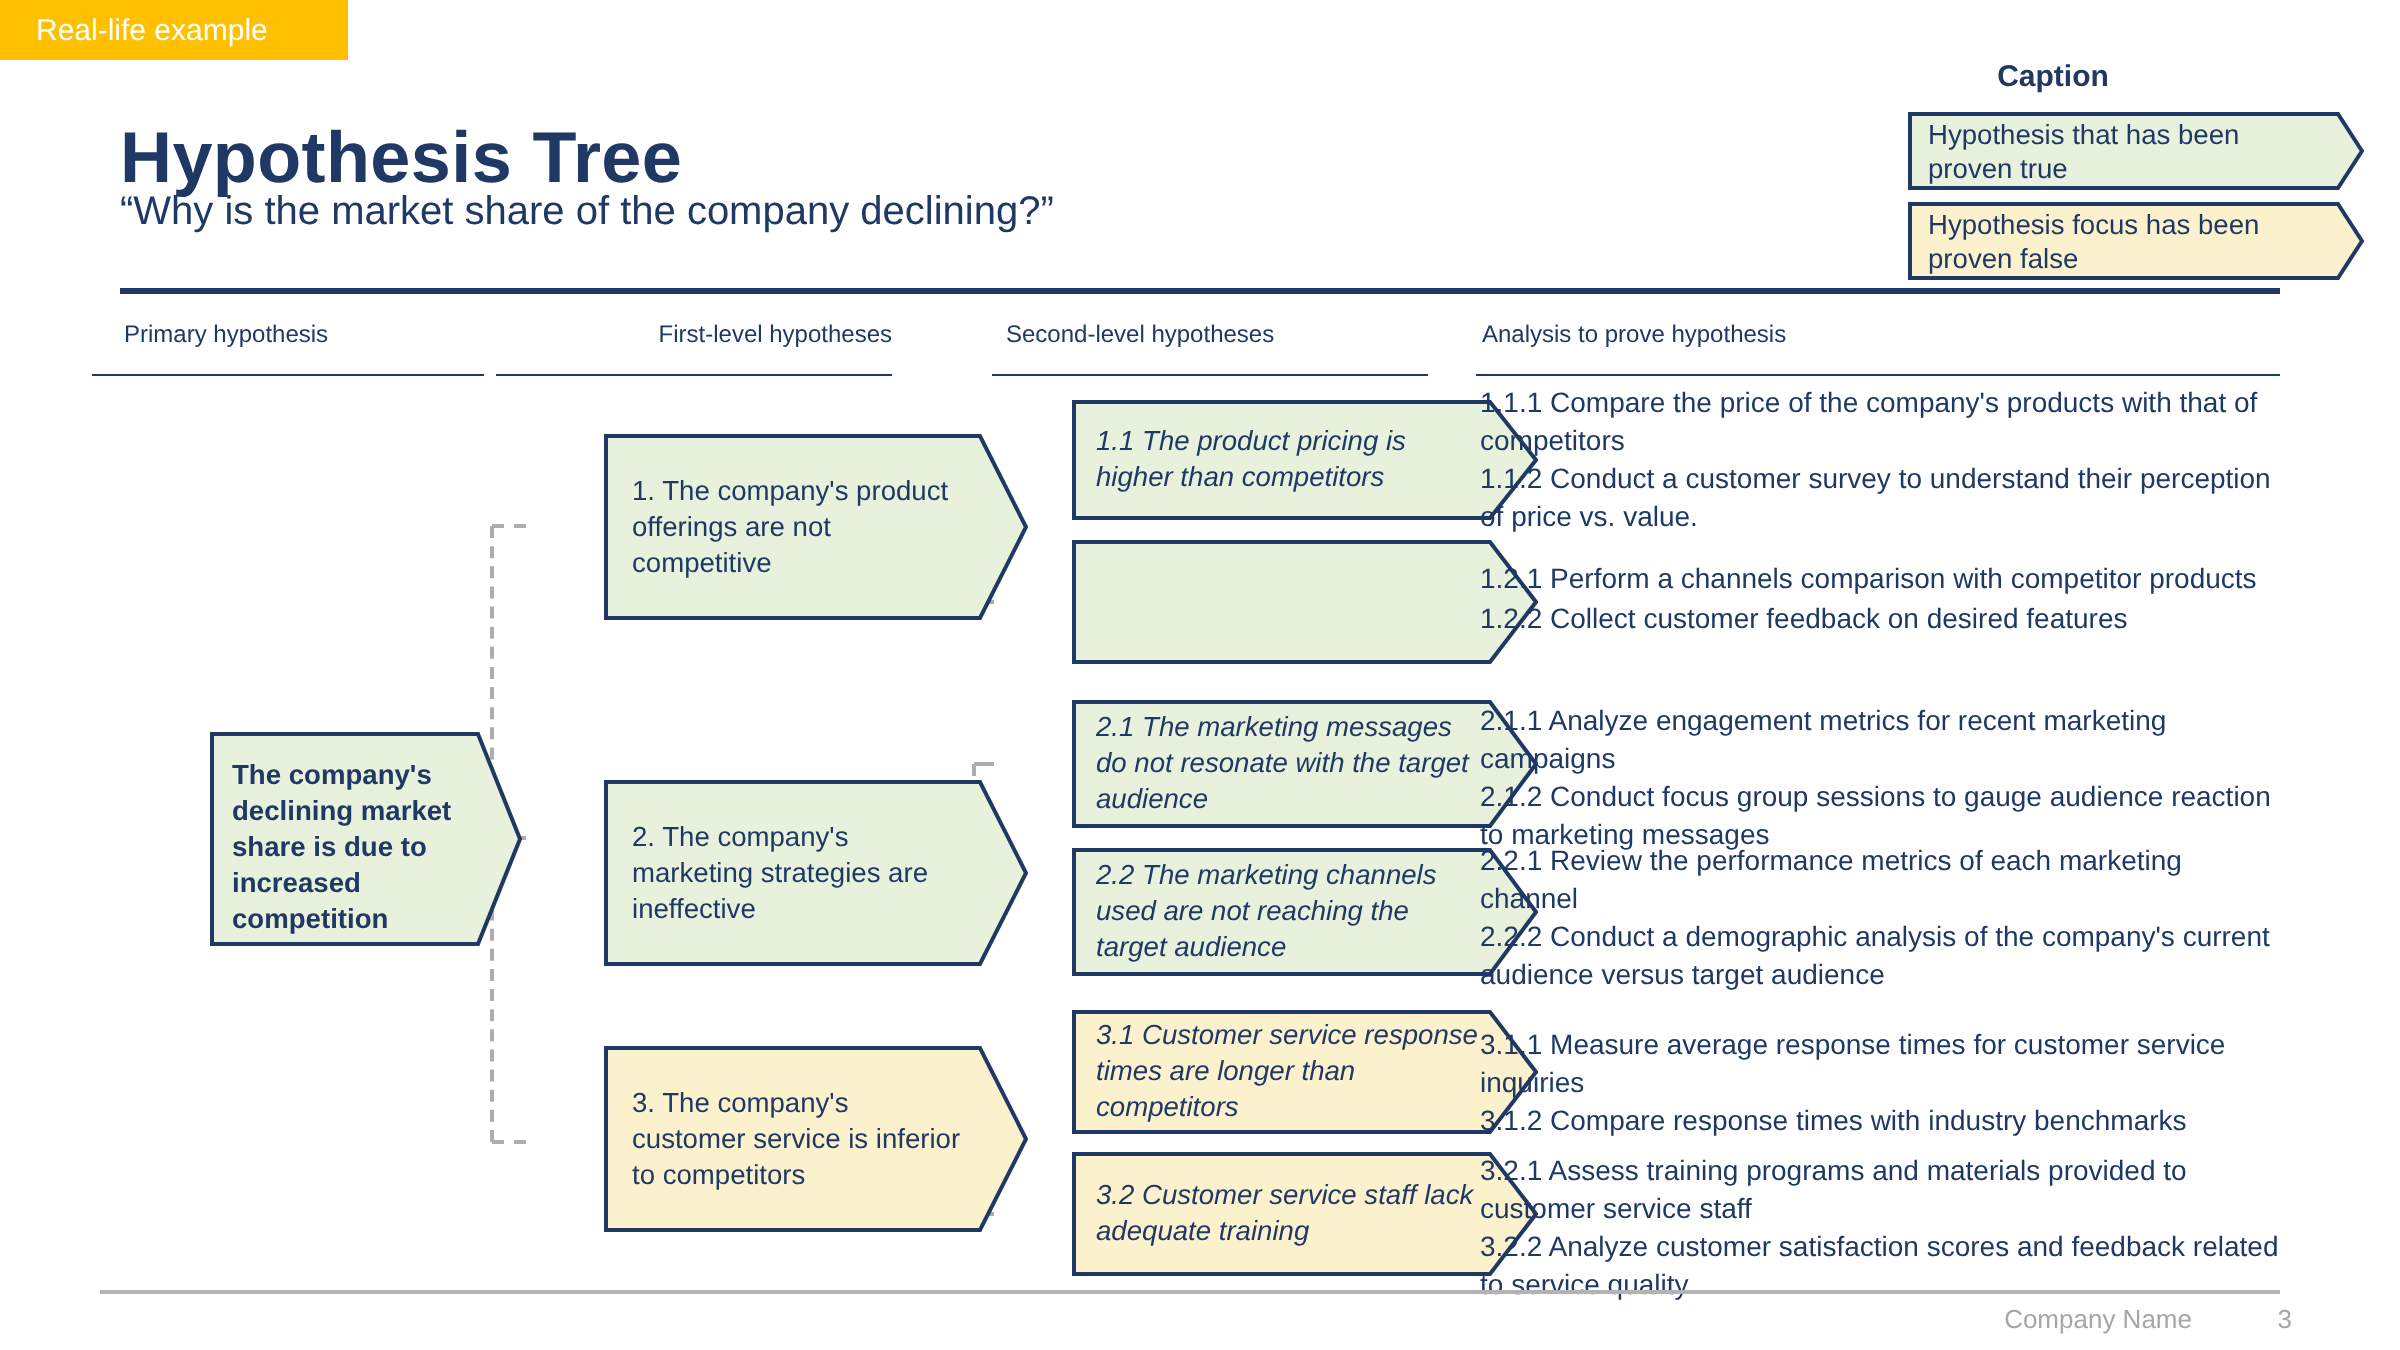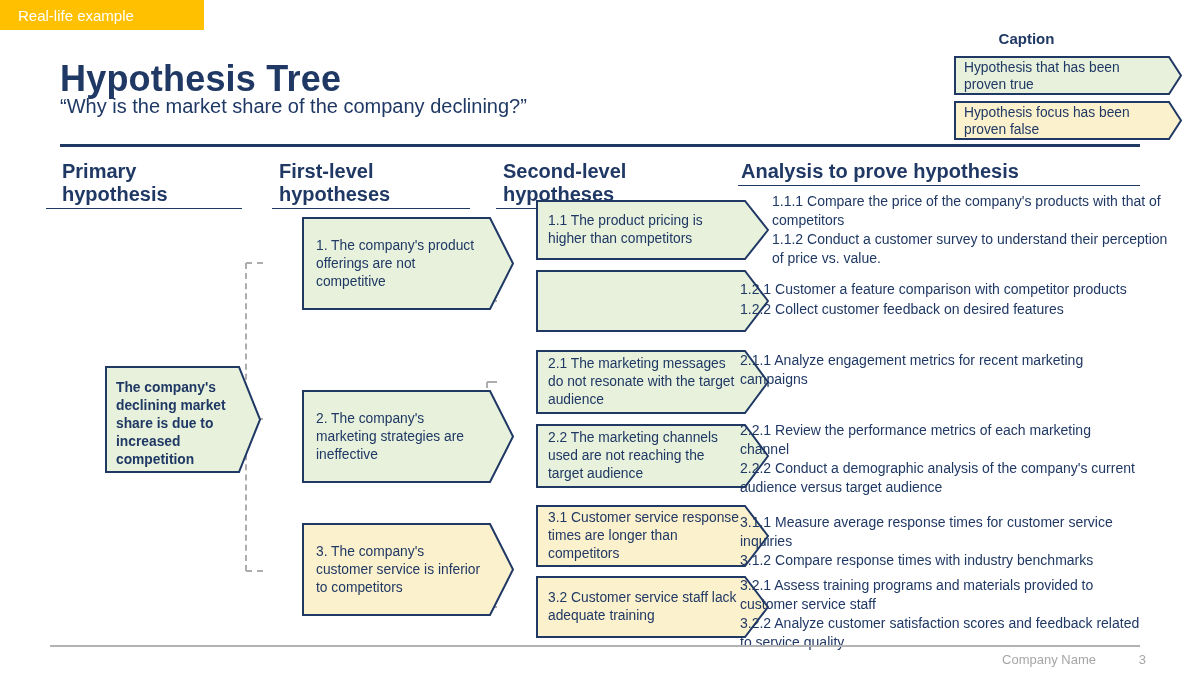--- a/index.html
+++ b/index.html
@@ -13,80 +13,80 @@
   *{box-sizing:border-box;}
   html,body{margin:0;padding:0;}
   body{
     width:1200px;height:675px;position:relative;overflow:hidden;background:#ffffff;
     font-family:"Liberation Sans","DejaVu Sans",sans-serif;color:var(--navy);
   }
   .abs{position:absolute;}
 
   
   .badge{
-    left:0;top:4;width:204px;height:30px;background:var(--accent);
+    left:0;top:4;width:174px;height:30px;background:var(--accent);
     color:#ffffff;font-size:15px;display:flex;align-items:center;padding-left:18px;
   }
 
   
   .title{left:60px;top:58px;font-size:36px;font-weight:bold;letter-spacing:0.2px;}
   .subtitle{left:60px;top:95px;font-size:20px;}
   .title-rule{left:60px;top:144px;width:1080px;height:3px;background:var(--navy);}
 
   
   .caption-title{left:915px;top:30px;width:223px;text-align:center;font-size:15px;font-weight:bold;}
   .cap-box{width:228px;height:39px;}
   .cap-box .chev-text{font-size:13.8px;line-height:17px;padding:2px 20px 2px 10px;}
   .cap-true{left:915px;top:56px;}
   .cap-false{left:915px;top:101px;}
 
   
   .colhead{
-    top:160px;font-size:20px;font-weight:bold;color:var(--navy);
-    border-bottom:1.5px solid var(--navy);padding-bottom:2px;
+    top:160px;font-size:12px;font-weight:normal;color:var(--navy);
+    border-bottom:1.5px solid var(--navy);padding-bottom:13px;
   }
   .colhead.h1{left:46px;width:196px;padding-left:16px;}
-  .colhead.h2{left:272px;width:198px;padding-left:7px;}
+  .colhead.h2{left:248px;width:198px;padding-left:7px;text-align:right;}
   .colhead.h3{left:496px;width:218px;padding-left:7px;}
   .colhead.h4{left:738px;width:402px;padding-left:3px;}
 
   
   .chev{position:absolute;display:flex;align-items:center;margin-left:39px;}
   .chev-svg{position:absolute;left:0;top:0;}
   .chev-svg polygon{stroke:var(--navy);stroke-width:2;fill:#fff;}
   .chev[data-status="true"] .chev-svg polygon{fill:var(--fill-true);}
   .chev[data-status="false"] .chev-svg polygon{fill:var(--fill-false);}
   .chev-text{position:relative;z-index:1;font-size:13.8px;line-height:18px;}
 
   .primary-box{left:66px;top:366px;width:156px;height:107px;align-items:flex-end;}
   .primary-box .chev-text{font-weight:bold;padding:4px 20px 4px 11px;}
 
   .f-box{left:263px;width:212px;height:93px;}
   .f-box .chev-text{padding:4px 30px 4px 14px;}
   .f1{top:217px;}
   .f2{top:390px;}
   .f3{top:523px;}
 
-  .s-box{left:497px;width:233px;}
+  .s-box{left:497px;width:233px;font-style:italic;}
   .s-box .chev-text{padding:3px 26px 3px 12px;}
   .s11{top:200px;height:60px;}
   .s12{top:270px;height:62px;}
   .s21{top:350px;height:64px;}
   .s22{top:424px;height:64px;}
   .s31{top:505px;height:62px;}
   .s32{top:576px;height:62px;}
 
   
   .hline{position:absolute;height:0;border-top:2px dashed var(--conn);}
   .vline{position:absolute;width:0;border-left:2px dashed var(--conn);}
 
   
   .analysis{width:402px;left:740px;font-size:14px;line-height:18.5px;color:var(--navy);}
   .analysis p{margin:0 0 1px 0;}
-  .a11{top:192px;margin-left:32px;} .a12{top:280px;} .a21{top:351px;}
+  .a11{top:192px;} .a12{top:280px;} .a21{top:351px;}
   .a22{top:421px;} .a31{top:513px;} .a32{top:576px;}
 
   
   .footer-rule{left:50px;top:645px;width:1090px;height:1.5px;background:#B3B3B3;}
   .footer-company{left:950px;top:652px;width:146px;text-align:right;font-size:13px;color:var(--footer-gray);}
   .footer-page{left:1126px;top:652px;width:20px;text-align:right;font-size:13px;color:var(--footer-gray);}
 </style>
 </head>
 <body>
 
@@ -198,25 +198,26 @@
       <polygon points="1,1 209,1 232,31 209,61 1,61"></polygon>
     </svg>
   <div class="chev-text">3.2 Customer service staff lack adequate training</div>
 </div>
 
 <div class="abs analysis a11">
   <p>1.1.1 Compare the price of the company's products with that of competitors</p>
   <p>1.1.2 Conduct a customer survey to understand their perception of price vs. value.</p>
 </div>
 <div class="abs analysis a12">
-  <p>1.2.1 Customer a feature comparison with competitor products</p>
+  <p>1.2.1 Perform a channels comparison with competitor products</p>
   <p>1.2.2 Collect customer feedback on desired features</p>
 </div>
 <div class="abs analysis a21">
   <p>2.1.1 Analyze engagement metrics for recent marketing campaigns</p>
+  <p>2.1.2 Conduct focus group sessions to gauge audience reaction to marketing messages</p>
 </div>
 <div class="abs analysis a22">
   <p>2.2.1 Review the performance metrics of each marketing channel</p>
   <p>2.2.2 Conduct a demographic analysis of the company's current audience versus target audience</p>
 </div>
 <div class="abs analysis a31">
   <p>3.1.1 Measure average response times for customer service inquiries</p>
   <p>3.1.2 Compare response times with industry benchmarks</p>
 </div>
 <div class="abs analysis a32">

